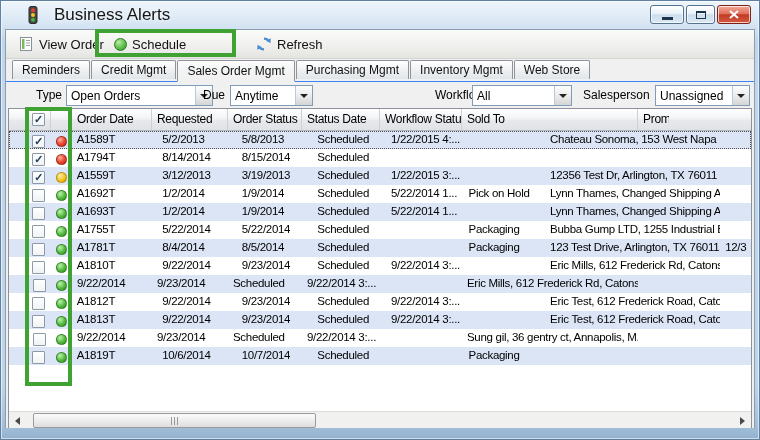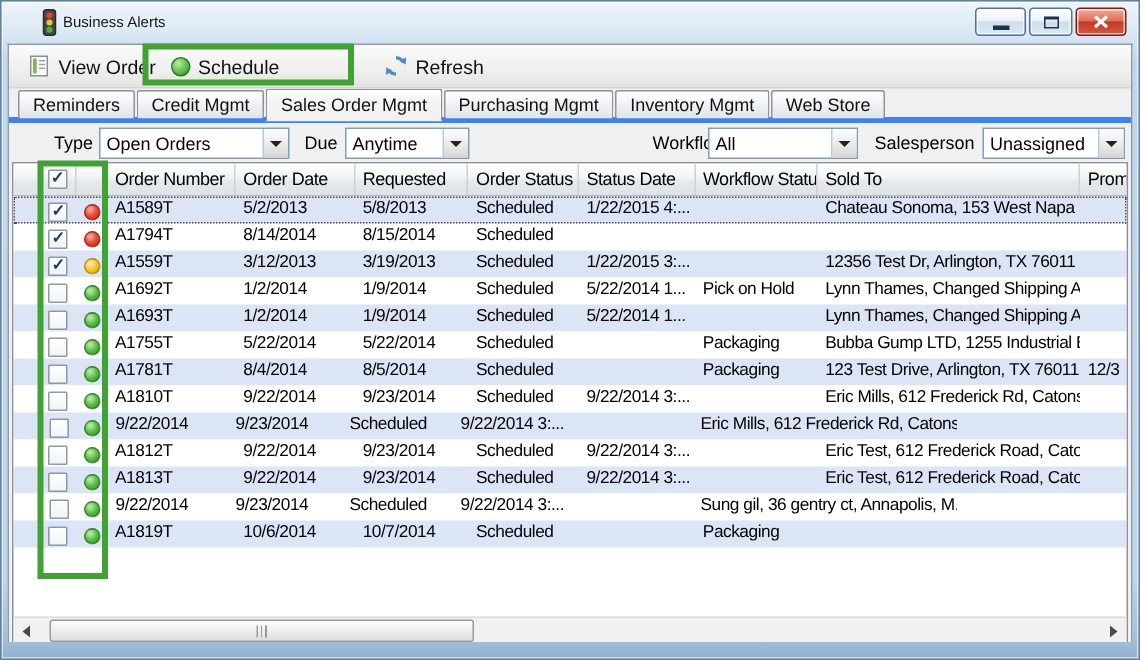--- a/index.html
+++ b/index.html
@@ -8,21 +8,21 @@
   .window {
     position:relative; width:760px; height:440px; overflow:hidden;
     border:1px solid #6080a2;
     background:linear-gradient(180deg,#eef5fb 0%,#d9e7f4 5%,#c2d7eb 9%,#bed4e9 88%,#a3bfda 97%,#93b1cd 100%);
     box-shadow:inset 0 0 0 1px rgba(255,255,255,.55);
   }
 
   
   .titlebar { position:absolute; left:0; top:0; right:0; height:28px; display:flex; align-items:center; }
   .app-icon { margin-left:26px; display:inline-flex; }
-  .title { margin-left:3px; font-size:10px; color:#151515; text-shadow:0 0 4px rgba(255,255,255,.9); }
+  .title { margin-left:15px; font-size:17px; color:#151515; text-shadow:0 0 4px rgba(255,255,255,.9); }
   .win-buttons { position:absolute; right:8px; top:4px; display:flex; gap:2px; }
   .winbtn { height:19px; border:1px solid #55738f; border-radius:3px; display:flex; align-items:center; justify-content:center;
             background:linear-gradient(180deg,#ffffff 0%,#e9f1f8 45%,#cddded 52%,#dde9f4 100%);
             box-shadow:inset 0 0 0 1px rgba(255,255,255,.7); }
   .winbtn.min { width:34px; } .winbtn.max { width:29px; }
   .winbtn.close { width:34px; border-color:#7e2013;
             background:linear-gradient(180deg,#f3ab9b 0%,#e0705b 45%,#c23a23 52%,#d65a42 100%); }
   .glyph-min { width:11px; height:3px; background:#1d3349; margin-top:7px; }
   .glyph-max { width:10px; height:8px; border:1px solid #1d3349; border-top-width:2px; }
 
@@ -32,21 +32,21 @@
   
   .toolbar { position:absolute; left:0; top:0; right:0; height:29px;
              background:linear-gradient(180deg,#fbfbfa 0%,#efefed 60%,#e4e4e1 100%);
              border-bottom:1px solid #d5d5d3; }
   .tb-item { position:absolute; top:0; height:28px; display:flex; align-items:center; gap:5px; font-size:13px; color:#111; padding:0 4px; cursor:default; }
   .tb-icon { display:inline-flex; }
   .sched-dot { width:13px; height:13px; border-radius:50%; border:1px solid #2c7a20;
                background:radial-gradient(circle at 35% 30%, #b9eda6 0%, #5cc04a 55%, #2f9422 100%); }
 
   
-  .tabbar { position:absolute; left:0; top:30px; right:0; height:22px; display:flex; align-items:center; padding-left:6px; border-bottom:4px solid #3b82f6; }
+  .tabbar { position:absolute; left:0; top:30px; right:0; height:22px; display:flex; align-items:flex-start; padding-left:6px; border-bottom:1px solid #3b82f6; }
   .tab { height:19px; line-height:18px; padding:0 9px; font-size:12px; color:#111;
          background:linear-gradient(180deg,#ffffff 0%,#ecefF1 60%,#e1e5e8 100%);
          border:1px solid #8f949b; border-bottom:none; border-radius:2px 2px 0 0; margin-right:1px; }
   .tab.active { height:22px; line-height:21px; background:linear-gradient(180deg,#fdfdfd 0%,#f3f4f5 40%,#f0f0f0 100%);
          margin-bottom:-1px; border-bottom:1px solid #f0f0f0; z-index:2; position:relative; }
 
   
   .filterbar { position:absolute; left:0; top:52px; right:0; height:26px; font-size:12px; }
   .flabel { position:absolute; top:6px; color:#000; }
   .combo { position:absolute; top:3px; height:21px; background:#fff; border:1px solid #7f9db9; display:flex; align-items:center; }
@@ -164,21 +164,21 @@
         <div class="tab">Reminders</div>
         <div class="tab">Credit Mgmt</div>
         <div class="tab active">Sales Order Mgmt</div>
         <div class="tab">Purchasing Mgmt</div>
         <div class="tab">Inventory Mgmt</div>
         <div class="tab">Web Store</div>
       </div>
 
     <div class="filterbar">
       <span class="flabel" style="left:30px">Type</span>
-      <div class="combo" style="left:60px;width:127px">
+      <div class="combo" style="left:60px;width:147px">
         <span class="combo-val">Open Orders</span>
         <span class="combo-btn">
             <i class="arr"></i>
           </span>
       </div>
       <span class="flabel" style="left:197px">Due</span>
       <div class="combo" style="left:224px;width:83px">
         <span class="combo-val">Anytime</span>
         <span class="combo-btn">
             <i class="arr"></i>
@@ -200,21 +200,20 @@
       </div>
     </div>
 
     <div class="grid">
       <div class="ghead">
         <div class="hcell c-ind"></div>
         <div class="hcell c-cb">
           <span class="checkbox checked" id="select-all-cb">✓</span>
         </div>
         <div class="hcell c-light"></div>
-      <div class="hcell c-onum">Order Number</div>
           <div class="hcell c-odate">Order Date</div>
           <div class="hcell c-req">Requested</div>
           <div class="hcell c-ostat">Order Status</div>
           <div class="hcell c-sdate">Status Date</div>
           <div class="hcell c-wstat">Workflow Status</div>
           <div class="hcell c-sold">Sold To</div>
           <div class="hcell c-prom">Prom</div>
         </div>
       <div class="gbody">
           <div class="grid-row alt focused">

